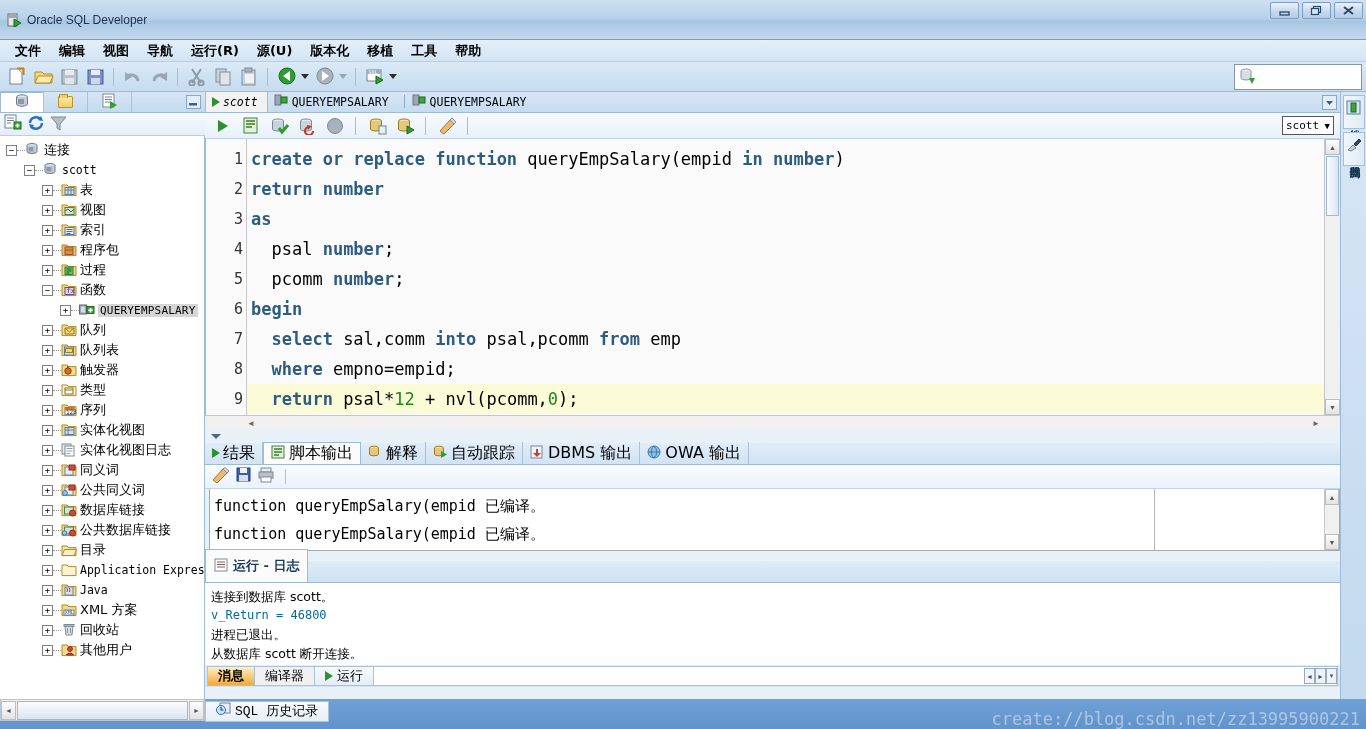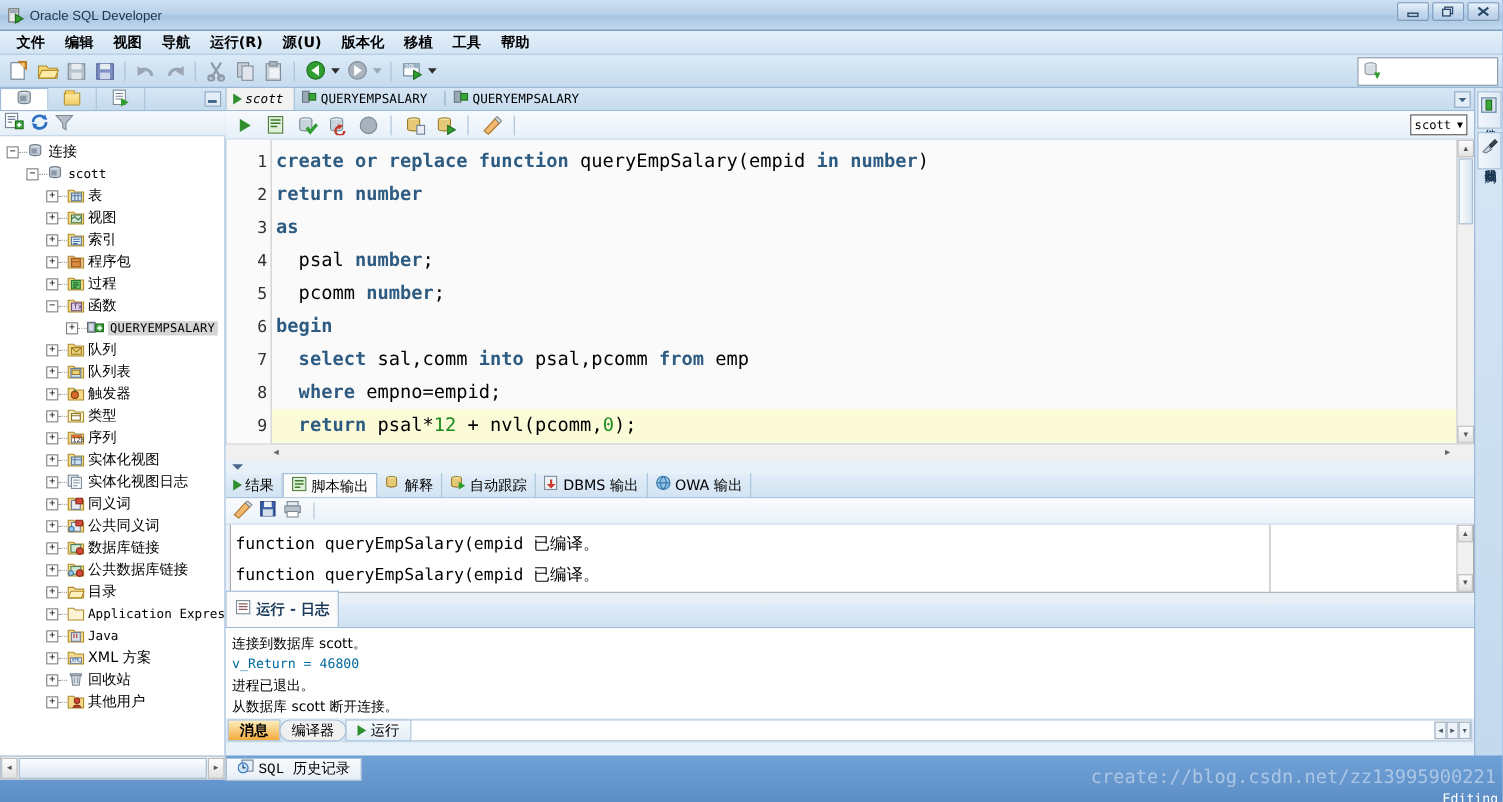--- a/index.html
+++ b/index.html
@@ -7,21 +7,21 @@
     margin: 0; padding: 0;
     width: 1366px; height: 729px;
     overflow: hidden;
     font-family: "Liberation Sans", sans-serif;
     font-size: 12px;
   }
   body { background: #6b9bd2; }
 
   
   #titlebar {
-    height: 28px;
+    height: 40px;
     background: linear-gradient(to bottom, #cfe0f2 0%, #b9d2ea 45%, #a7c6e2 55%, #c3d9ee 100%);
     border-bottom: 1px solid #7ba0c4;
     display: flex; align-items: center;
     padding: 0 2px;
     position: relative;
   }
   #titlebar .tb-icon {
     width: 16px; height: 16px; margin: 0 5px 0 4px;
     position: relative; flex: none;
   }
@@ -187,21 +187,21 @@
 
   #splitter1 { height: 13px; background: #e8f0f8; display: flex; align-items: center;
                padding-left: 6px; }
   .grip-caret { width: 0; height: 0; border-left: 5px solid transparent;
                 border-right: 5px solid transparent; border-top: 5px solid #4a688a; }
 
   
   #outTabs { height: 22px; background: linear-gradient(to bottom,#e1edf8,#d2e3f3);
              display: flex; align-items: flex-end; border-bottom: 1px solid #9dbbd8; }
   .otab { height: 22px; display: flex; align-items: center; gap: 3px;
-          padding: 0 7px; font-size: 13px; color: #000;
+          padding: 0 7px; font-size: 16px; color: #000;
           border-right: 1px solid #a9c2d8;
           font-family: "DejaVu Sans", sans-serif; }
   .otab.active { background: #fbfbfb; border: 1px solid #9dbbd8; border-bottom: none; }
   #outToolbar { height: 24px; background: linear-gradient(to bottom,#f8fbfd,#eaf2fa);
                 border-bottom: 1px solid #c3d5e6;
                 display: flex; align-items: center; padding-left: 6px; gap: 6px; }
   #outBody { height: 62px; display: flex; background: #fff;
              border: 1px solid #a8a8a8; border-top: none; margin: 0 0 0 4px; }
   #outText { flex: 1; padding: 3px 0 0 4px; font-family: "DejaVu Sans Mono", monospace;
              font-size: 15px; line-height: 28px; color: #000; white-space: pre; }
@@ -224,21 +224,21 @@
                   font-size: 12px; }
 
   #bottomTabRow { height: 22px; background: linear-gradient(to bottom,#e3eefa,#d3e3f3);
                   display: flex; align-items: center; padding-left: 2px; }
   .btab { height: 20px; display: flex; align-items: center; gap: 4px; padding: 0 10px;
           font-size: 13px; color: #000; border: 1px solid #a9c2d8;
           background: linear-gradient(to bottom,#f6f9fc,#e4edf6);
           font-family: "DejaVu Sans", sans-serif; margin-right: -1px; }
   .btab.sel { background: linear-gradient(to bottom,#fff0c0,#f2a93b);
               font-weight: bold; }
-  .btab.plain { background: #f0f0f0; border-radius: 10px; }
+  .btab.plain { background: #f0f0f0; }
   #bottomFiller { flex: 1; height: 20px; background: #fff;
                   border: 1px solid #a9c2d8; margin-right: 2px;
                   display: flex; align-items: center; justify-content: flex-end; }
   .mini-arrow { width: 11px; height: 16px; border: 1px solid #9ab; background: #eef3f9;
                 display: flex; align-items: center; justify-content: center;
                 font-size: 7px; color: #456; }
 
   
   #rightdock { width: 26px; background: linear-gradient(to bottom,#d6e6f5,#c3d9ed);
                border-left: 1px solid #9dbbd8;

